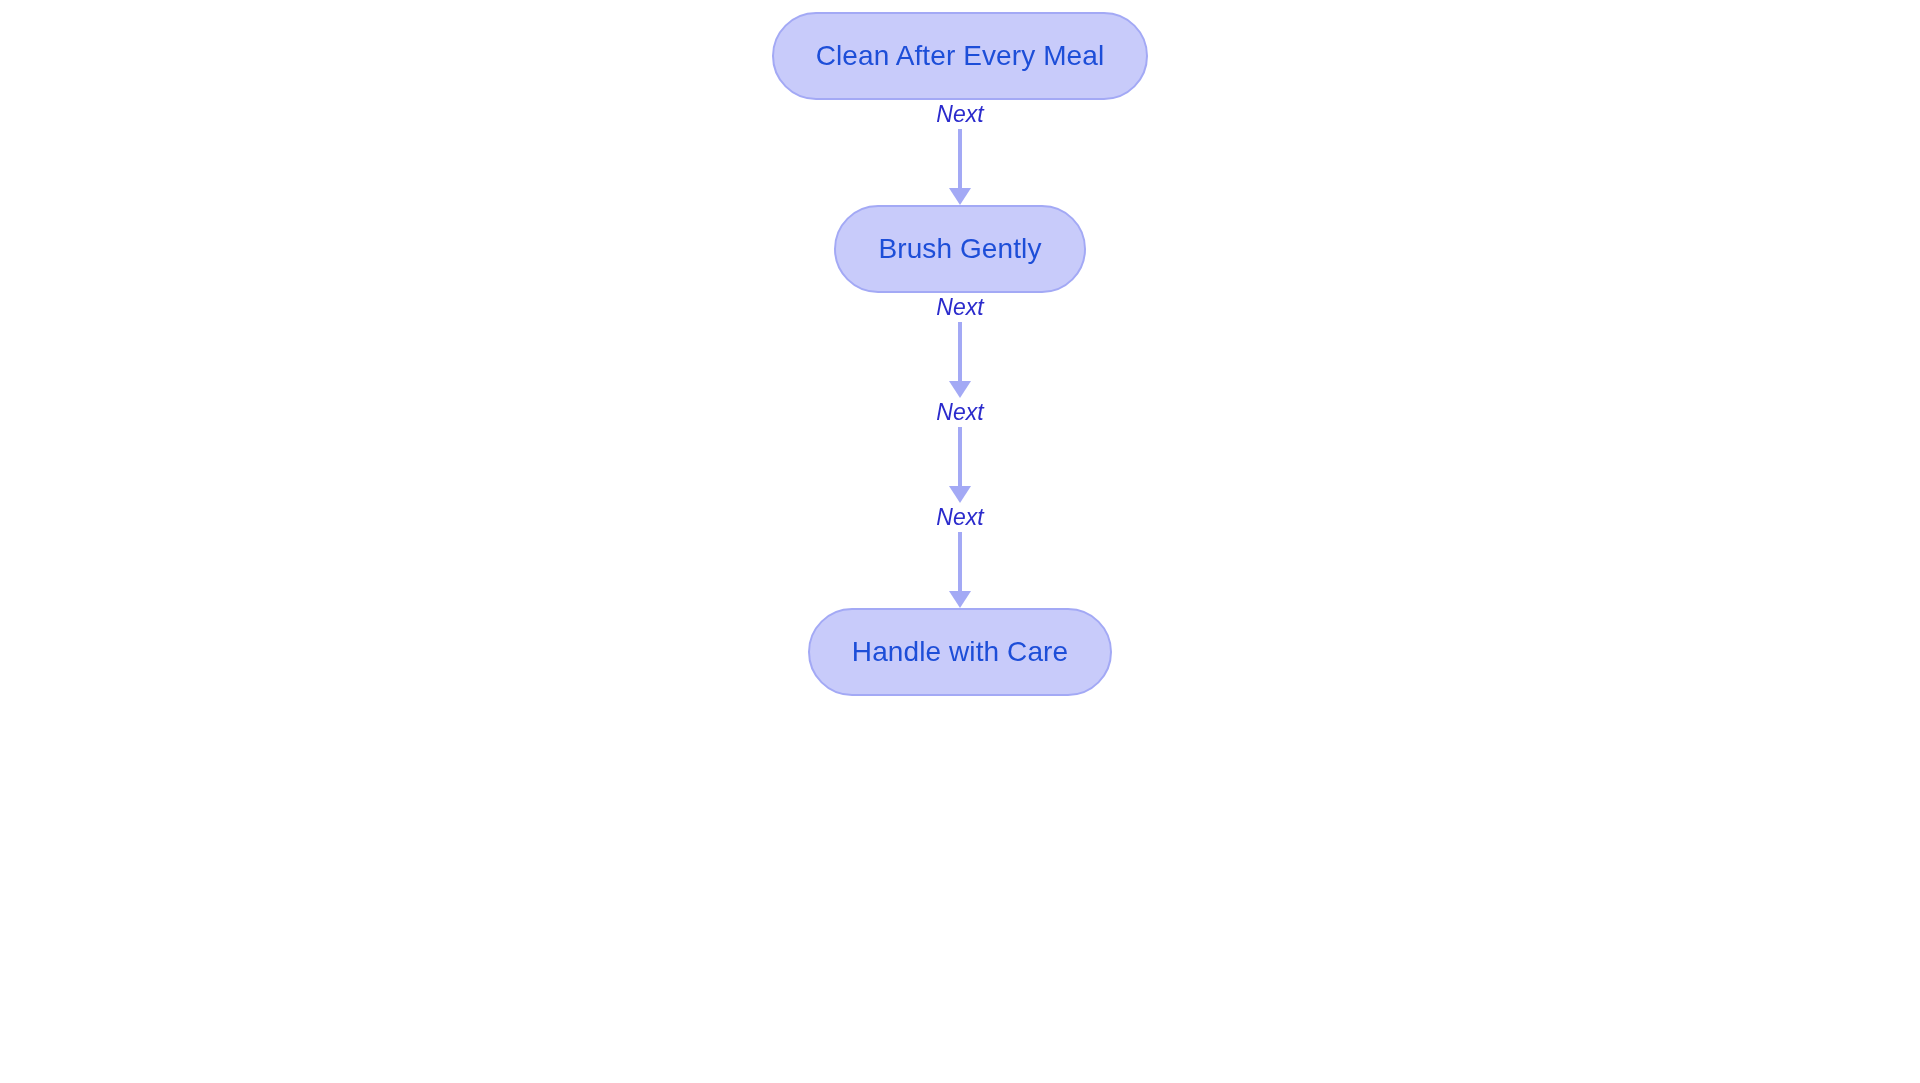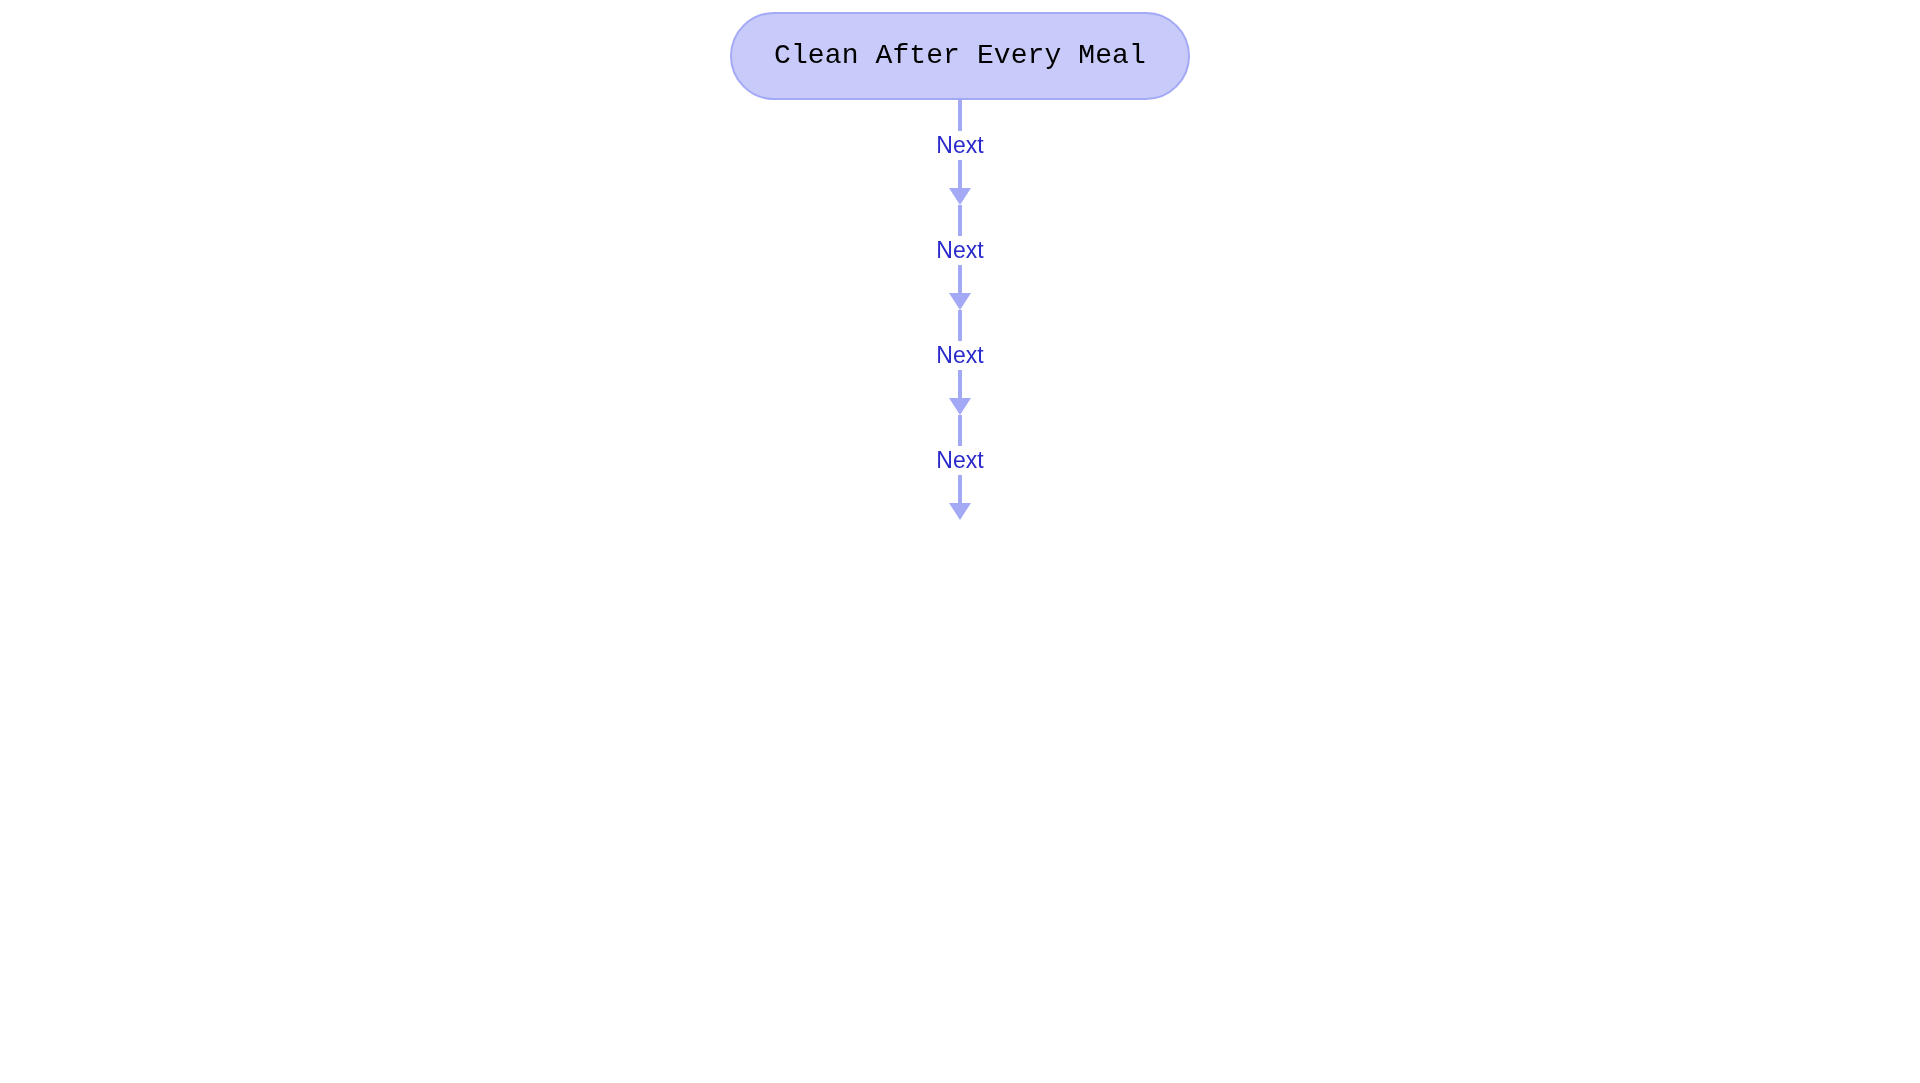--- a/index.html
+++ b/index.html
@@ -43,38 +43,39 @@
     border: 2px solid #a3a9f5;
     border-radius: 9999px;
     height: 88px;
     display: flex;
     align-items: center;
     justify-content: center;
     padding: 0 42px;
     flex: 0 0 auto;
   }
   .node-label {
-    color: #000000;
-    font-family: Liberation Mono, monospace;
+    color: #1d4ed8;
+    font-family: Liberation Sans, sans-serif;
     font-size: 28px;
     font-weight: 400;
     line-height: 1;
     white-space: nowrap;
     letter-spacing: 0.1px;
   }
 
   
   .edge {
     position: relative;
     width: 200px;
     height: 105px;
     flex: 0 0 auto;
     display: flex;
-    align-items: center;
+    align-items: flex-start;
     justify-content: center;
+    font-style: italic;
   }
   .edge-line {
     position: absolute;
     left: 50%;
     top: 0;
     transform: translateX(-50%);
     width: 4px;
     height: 92px;
     background: #a3a9f5;
   }
@@ -111,20 +112,23 @@
     <div class="node">
       <span class="node-label">Clean After Every Meal</span>
     </div>
 
     <div class="edge">
       <div class="edge-line"></div>
       <div class="edge-arrow"></div>
       <span class="edge-label">Next</span>
     </div>
 
+    <div class="node">
+      <span class="node-label">Brush Gently</span>
+    </div>
 
     <div class="edge">
       <div class="edge-line"></div>
       <div class="edge-arrow"></div>
       <span class="edge-label">Next</span>
     </div>
 
 
     <div class="edge">
       <div class="edge-line"></div>
@@ -132,15 +136,18 @@
       <span class="edge-label">Next</span>
     </div>
 
 
     <div class="edge">
       <div class="edge-line"></div>
       <div class="edge-arrow"></div>
       <span class="edge-label">Next</span>
     </div>
 
+    <div class="node">
+      <span class="node-label">Handle with Care</span>
+    </div>
 
   </div>
 </div>
 
 </body></html>

